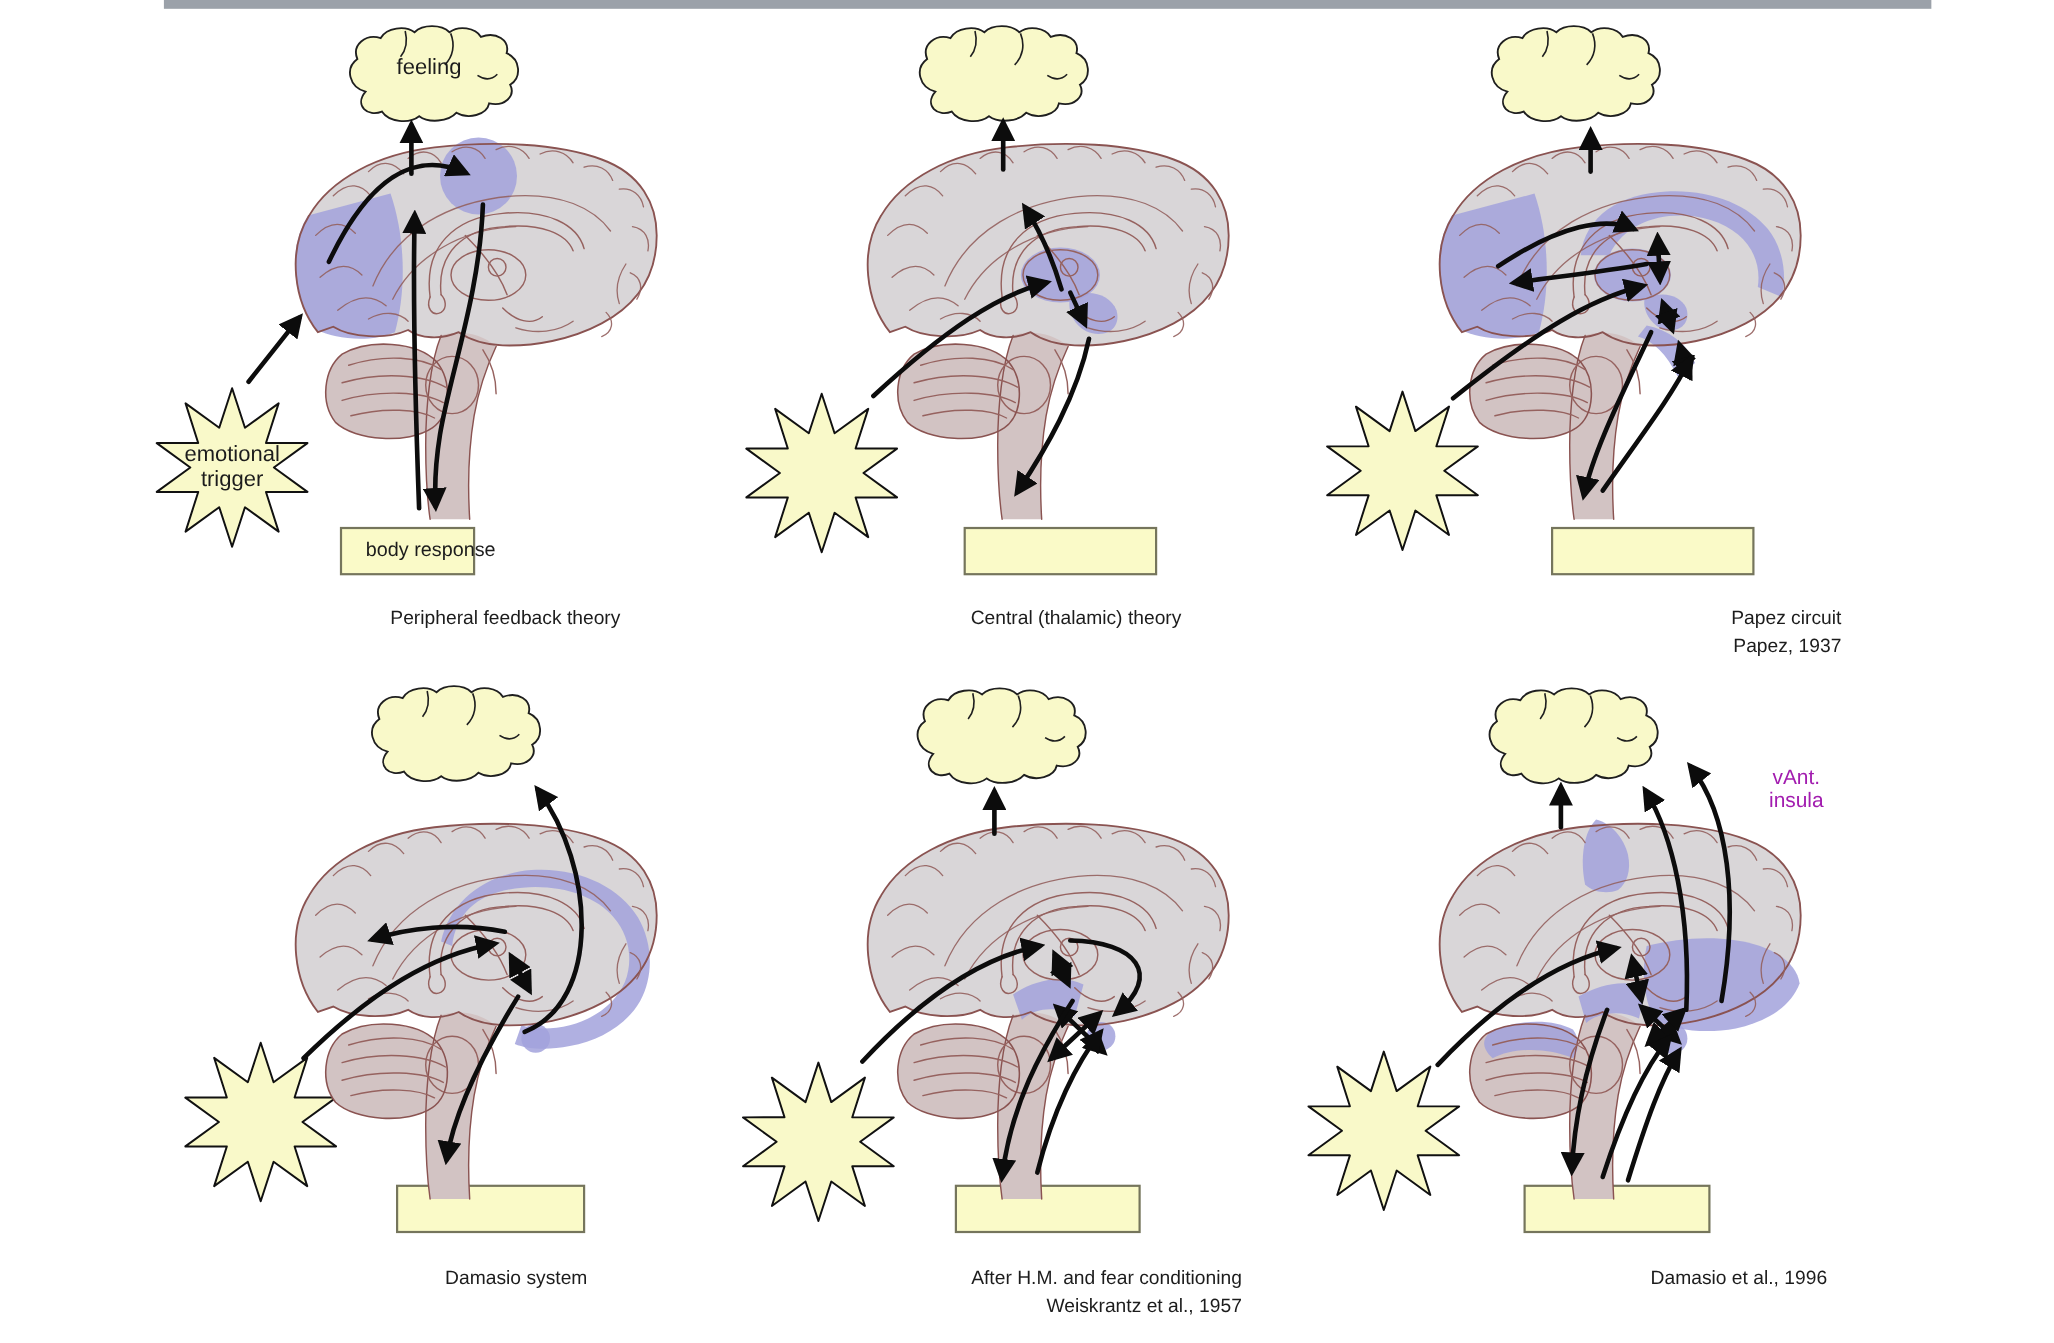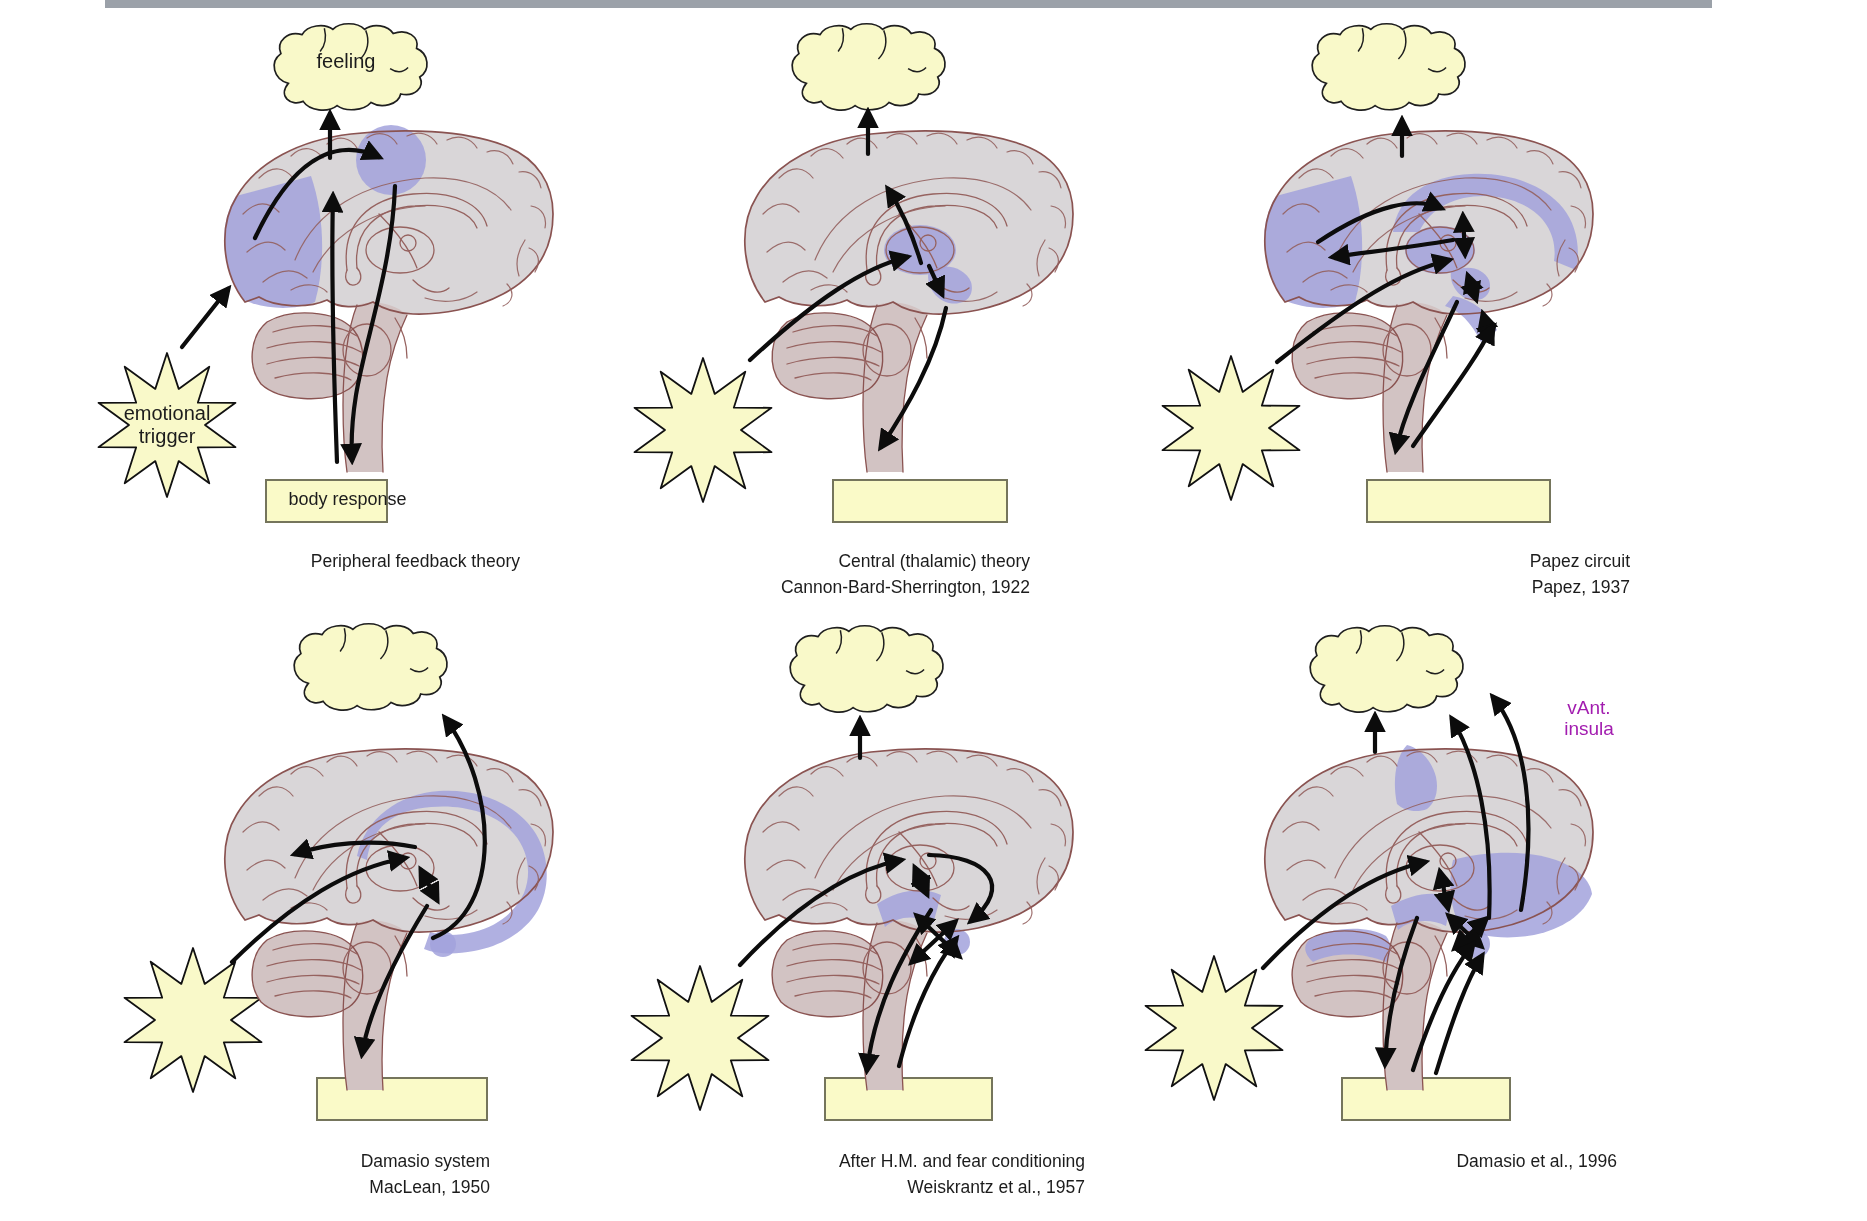--- a/index.html
+++ b/index.html
@@ -1,17 +1,17 @@
 <!DOCTYPE html>
 <html><head>
 <meta charset="utf-8">
 <style>
   html,body{margin:0;padding:0;background:#ffffff;}
   .stage{position:relative;width:1712px;height:1221px;background:#ffffff;overflow:hidden;
-         font-family:"Liberation Sans","DejaVu Sans",sans-serif;color:#1c1c1c;}
+         font-family:"Liberation Sans","DejaVu Sans",sans-serif;color:#1c1c1c;margin-left:44px;}
   .top-bar{position:absolute;top:0;left:105px;right:0;height:8px;background:#9ba1a9;}
   .panel{position:absolute;width:520px;}
   .panel .art{position:absolute;left:0;top:0;}
   .lbl{position:absolute;text-align:center;color:#1c1c1c;line-height:1.15;}
   .feeling{left:171px;top:50px;width:160px;font-size:20px;}
   .trigger{left:-8px;top:402px;width:160px;font-size:20px;}
   .boxlbl{left:155px;top:489px;width:121px;font-size:18px;padding-left:37px;}
   .caption{position:absolute;width:420px;text-align:right;font-size:17.5px;line-height:1.5;}
   .r1 .caption{top:548px;}
   .r2 .caption{top:530px;}
@@ -124,21 +124,20 @@
       <g>
         <path class="ar" d="M253 154 L253 112"></path>
         <path class="ar" d="M135 360 C200 300 248 268 292 257"></path>
         <path class="ar" d="M306 263 C298 236 288 212 273 189"></path>
         <path class="ar" d="M314 266 L327 294"></path>
         <path class="ar" d="M331 308 C320 360 292 408 266 447"></path>
       </g>
     </svg>
     <div class="caption" style="left:-5px">
       <div>Central (thalamic) theory</div>
-      <div>Cannon-Bard-Sherrington, 1922</div>
     </div>
   </div>
 
   <div class="panel r1" style="left:1135px;top:0;height:612px">
     <svg class="art" width="520" height="612" viewBox="0 0 520 612">
       <use href="#cloud10" transform="translate(168,24) scale(1.06)"></use>
       <use href="#star10" transform="translate(96,428)"></use>
       <rect class="ybox" x="232" y="480" width="183" height="42"></rect>
       <use href="#brain-fill"></use>
       <g class="hl">
@@ -181,21 +180,20 @@
       <g>
         <path class="ar" d="M137 344 C200 282 255 250 310 240"></path>
         <path class="ar" d="M320 229 C275 220 230 226 200 236"></path>
         <path class="ar ar2" d="M326 252 L342 282"></path>
         <path class="ar" d="M338 320 C408 292 402 170 350 100"></path>
         <path class="ar" d="M332 288 C300 340 274 392 267 436"></path>
       </g>
     </svg>
     <div class="caption" style="left:-25px">
       <div>Damasio system</div>
-      <div>MacLean, 1950</div>
     </div>
   </div>
 
   <div class="panel r2" style="left:615px;top:618px;height:603px">
     <svg class="art" width="520" height="603" viewBox="0 0 520 603">
       <use href="#cloud10" transform="translate(166,8) scale(1.06)"></use>
       <use href="#star10" transform="translate(85,420)"></use>
       <rect class="ybox" x="210" y="460" width="167" height="42"></rect>
       <use href="#brain-fill"></use>
       <g class="hl">

